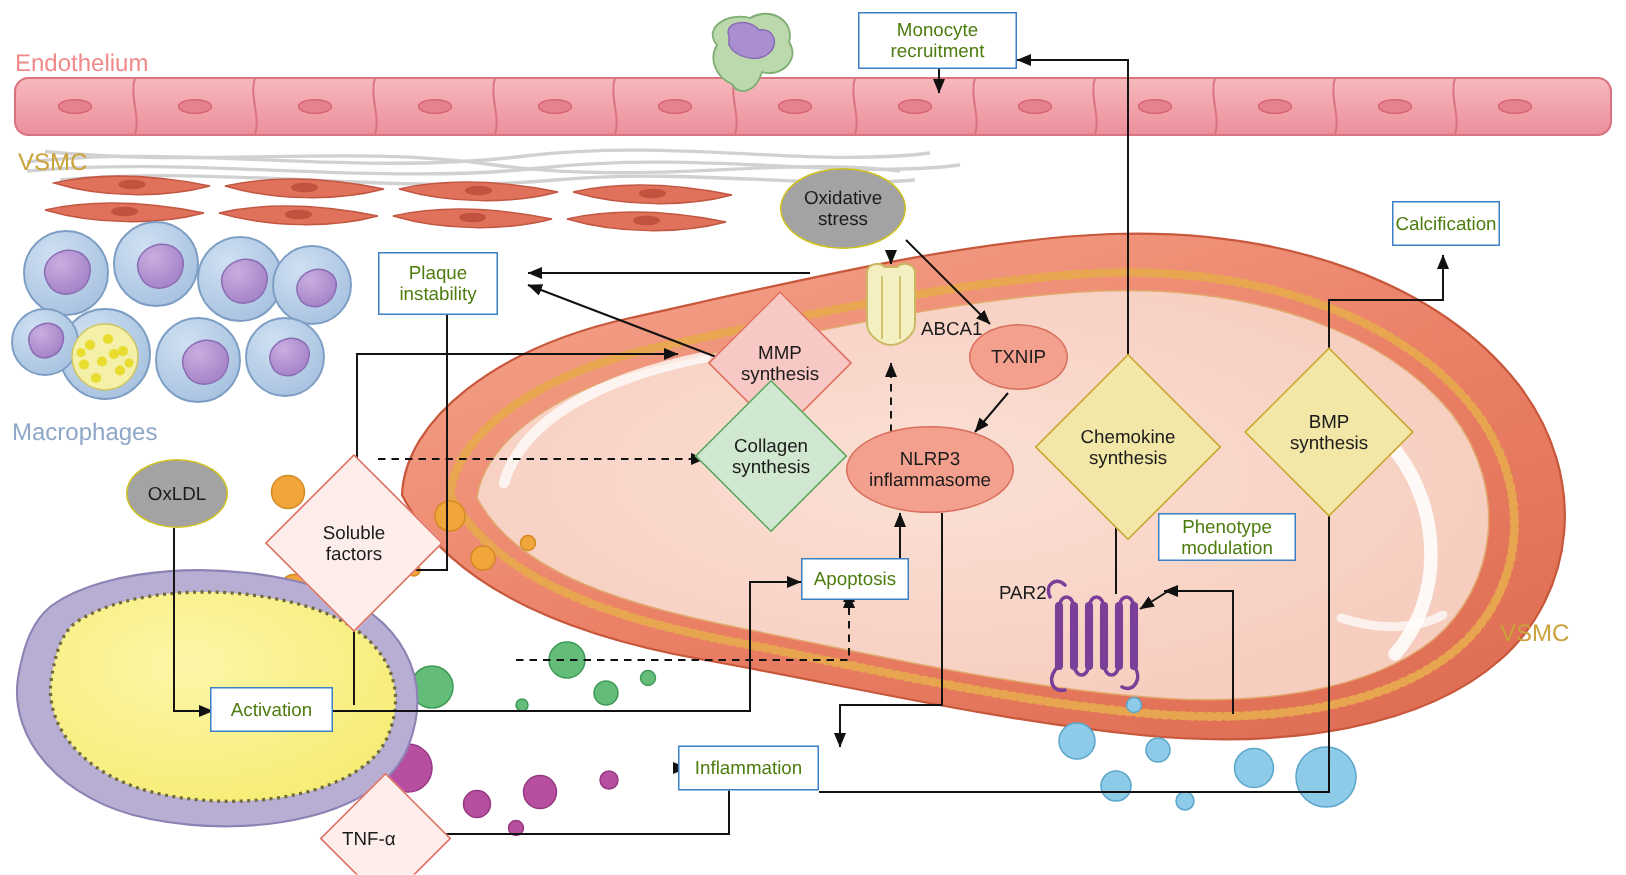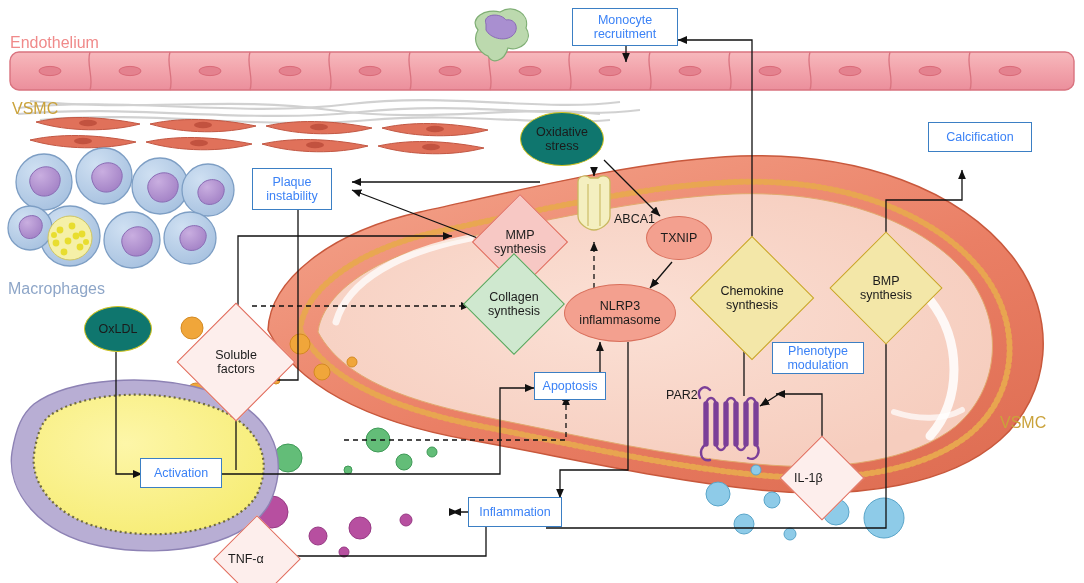--- a/index.html
+++ b/index.html
@@ -11,21 +11,21 @@
     position:relative;
   }
   #stage{position:absolute;left:0;top:0;width:1084px;height:583px;}
   svg#art{position:absolute;left:0;top:0;width:1084px;height:583px;}
 
   
   .boxlabel{
     position:absolute;
     border:1.2px solid #3b7fc4;
     background:#ffffff;
-    color:#3b82f6;
+    color:#4d7c0f;
     font-size:12.5px;
     line-height:14px;
     text-align:center;
     display:flex;align-items:center;justify-content:center;
     box-sizing:border-box;
     padding:2px 4px;
     z-index:6;
   }
   
   .diamond{
@@ -51,21 +51,21 @@
   
   .ellipse{
     position:absolute;
     display:flex;align-items:center;justify-content:center;
     text-align:center;
     font-size:12.5px;line-height:14px;
     color:#1b1b1b;
     box-sizing:border-box;
     z-index:6;
   }
-  .e-yellow{background:#0f766e;border:1.2px solid #cfc21f;border-radius:50%;}
+  .e-yellow{background:#a3a3a3;border:1.2px solid #cfc21f;border-radius:50%;}
   .e-salmon{background:#f3a08f;border:1.2px solid #d9705c;border-radius:50%;}
 
   
   .plain{
     position:absolute;
     font-size:12.5px;
     color:#1b1b1b;
     z-index:7;
     white-space:nowrap;
   }
@@ -359,31 +359,31 @@
   </g>
 </svg>
 
 <div class="tissue t-endo" style="left:10px;top:34px;">Endothelium</div>
 <div class="tissue t-vsmc" style="left:12px;top:100px;">VSMC</div>
 <div class="tissue t-mac" style="left:8px;top:280px;">Macrophages</div>
 <div class="tissue t-vsmc" style="left:1000px;top:414px;">VSMC</div>
 
 <div class="boxlabel" style="left:572px;top:8px;width:106px;height:38px;">Monocyte recruitment</div>
 
-<div class="boxlabel" style="left:928px;top:122px;width:104px;height:30px;">Calcification</div>
+<div class="boxlabel" style="left:928px;top:134px;width:72px;height:30px;">Calcification</div>
 
 <div class="boxlabel" style="left:252px;top:168px;width:80px;height:42px;">Plaque instability</div>
 
 <div class="boxlabel" style="left:534px;top:372px;width:72px;height:28px;">Apoptosis</div>
 
 <div class="boxlabel" style="left:772px;top:342px;width:92px;height:32px;">Phenotype modulation</div>
 
 <div class="boxlabel" style="left:140px;top:458px;width:82px;height:30px;">Activation</div>
 
-<div class="boxlabel" style="left:468px;top:497px;width:94px;height:30px;">Inflammation</div>
+<div class="boxlabel" style="left:452px;top:497px;width:94px;height:30px;">Inflammation</div>
 
 <div class="diamond d-pink" style="left:486px;top:208px;width:68px;height:68px;">
   <span class="inner"></span>
   <span class="txt">MMP synthesis</span>
 </div>
 
 <div class="diamond d-green" style="left:478px;top:268px;width:72px;height:72px;">
   <span class="inner"></span>
   <span class="txt">Collagen synthesis</span>
 </div>
@@ -397,24 +397,20 @@
   <span class="inner"></span>
   <span class="txt">BMP synthesis</span>
 </div>
 
 <div class="diamond d-white" style="left:194px;top:320px;width:84px;height:84px;">
   <span class="inner"></span>
   <span class="txt">Soluble factors</span>
 </div>
 
 
-<div class="diamond d-white" style="left:792px;top:448px;width:60px;height:60px;">
-  <span class="inner"></span>
-  <span class="txt">IL-1β</span>
-</div>
 
 <div class="diamond d-white" style="left:226px;top:528px;width:62px;height:62px;">
   <span class="inner"></span>
   <span class="txt">TNF-α</span>
 </div>
 
 <div class="ellipse e-yellow" style="left:520px;top:112px;width:84px;height:54px;">Oxidative stress</div>
 
 <div class="ellipse e-yellow" style="left:84px;top:306px;width:68px;height:46px;">OxLDL</div>
 

